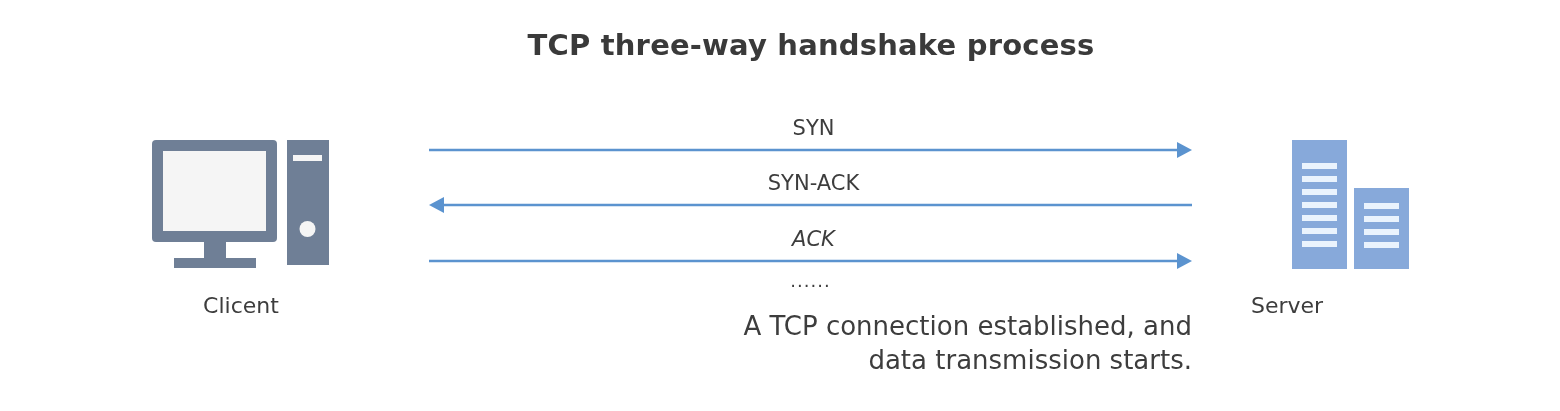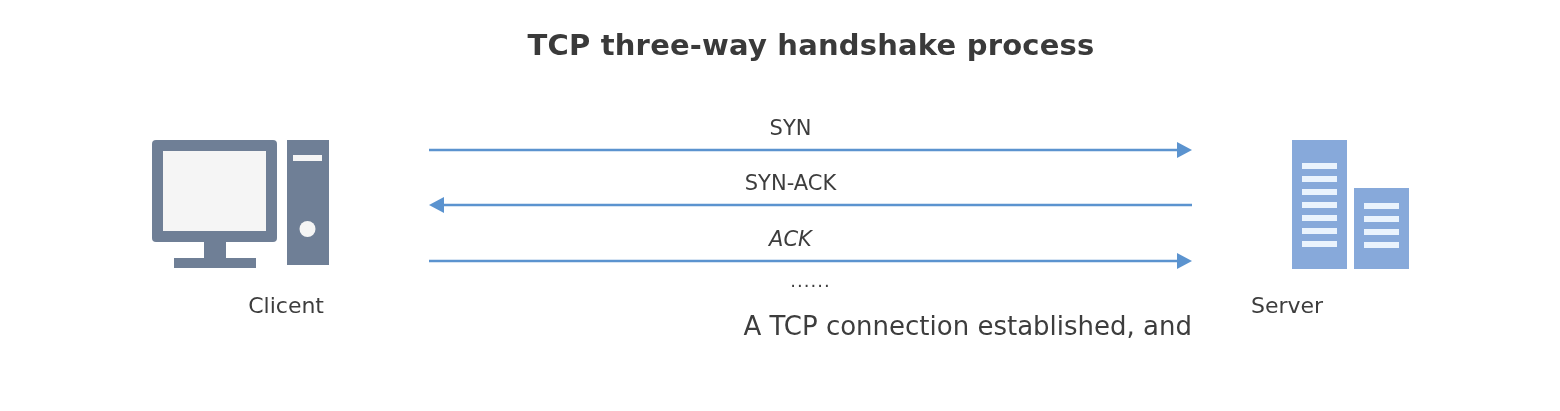--- a/index.html
+++ b/index.html
@@ -28,21 +28,21 @@
     }
     .label {
       position: absolute;
       font-size: 22px;
       color: #3d3d3d;
       text-align: center;
       white-space: nowrap;
     }
     .msg-label {
       position: absolute;
-      left: 409px;
+      left: 432px;
       width: 763px;
       text-align: center;
       font-size: 21px;
       color: #3d3d3d;
     }
     svg.diagram {
       position: absolute;
       left: 0;
       top: 0;
     }
@@ -115,16 +115,17 @@
 </svg>
 
 <div class="msg-label" style="top:116px;">SYN</div>
 <div class="msg-label" style="top:171px;">SYN-ACK</div>
 <div class="msg-label" style="top:227px;font-style:italic;">ACK</div>
 
 <div class="dots" style="top:270px;">......</div>
 
 <div class="note" style="top:309px;">
   <div>A TCP connection established, and</div>
+  <div>data transmission starts.</div>
 </div>
 
-<div class="label" style="left:182px; width:142px; top:293px;text-align:right;">Clicent</div>
+<div class="label" style="left:170px; width:142px; top:293px;">Clicent</div>
 <div class="label" style="left:1216px; width:142px; top:293px;">Server</div>
 
 </body></html>

